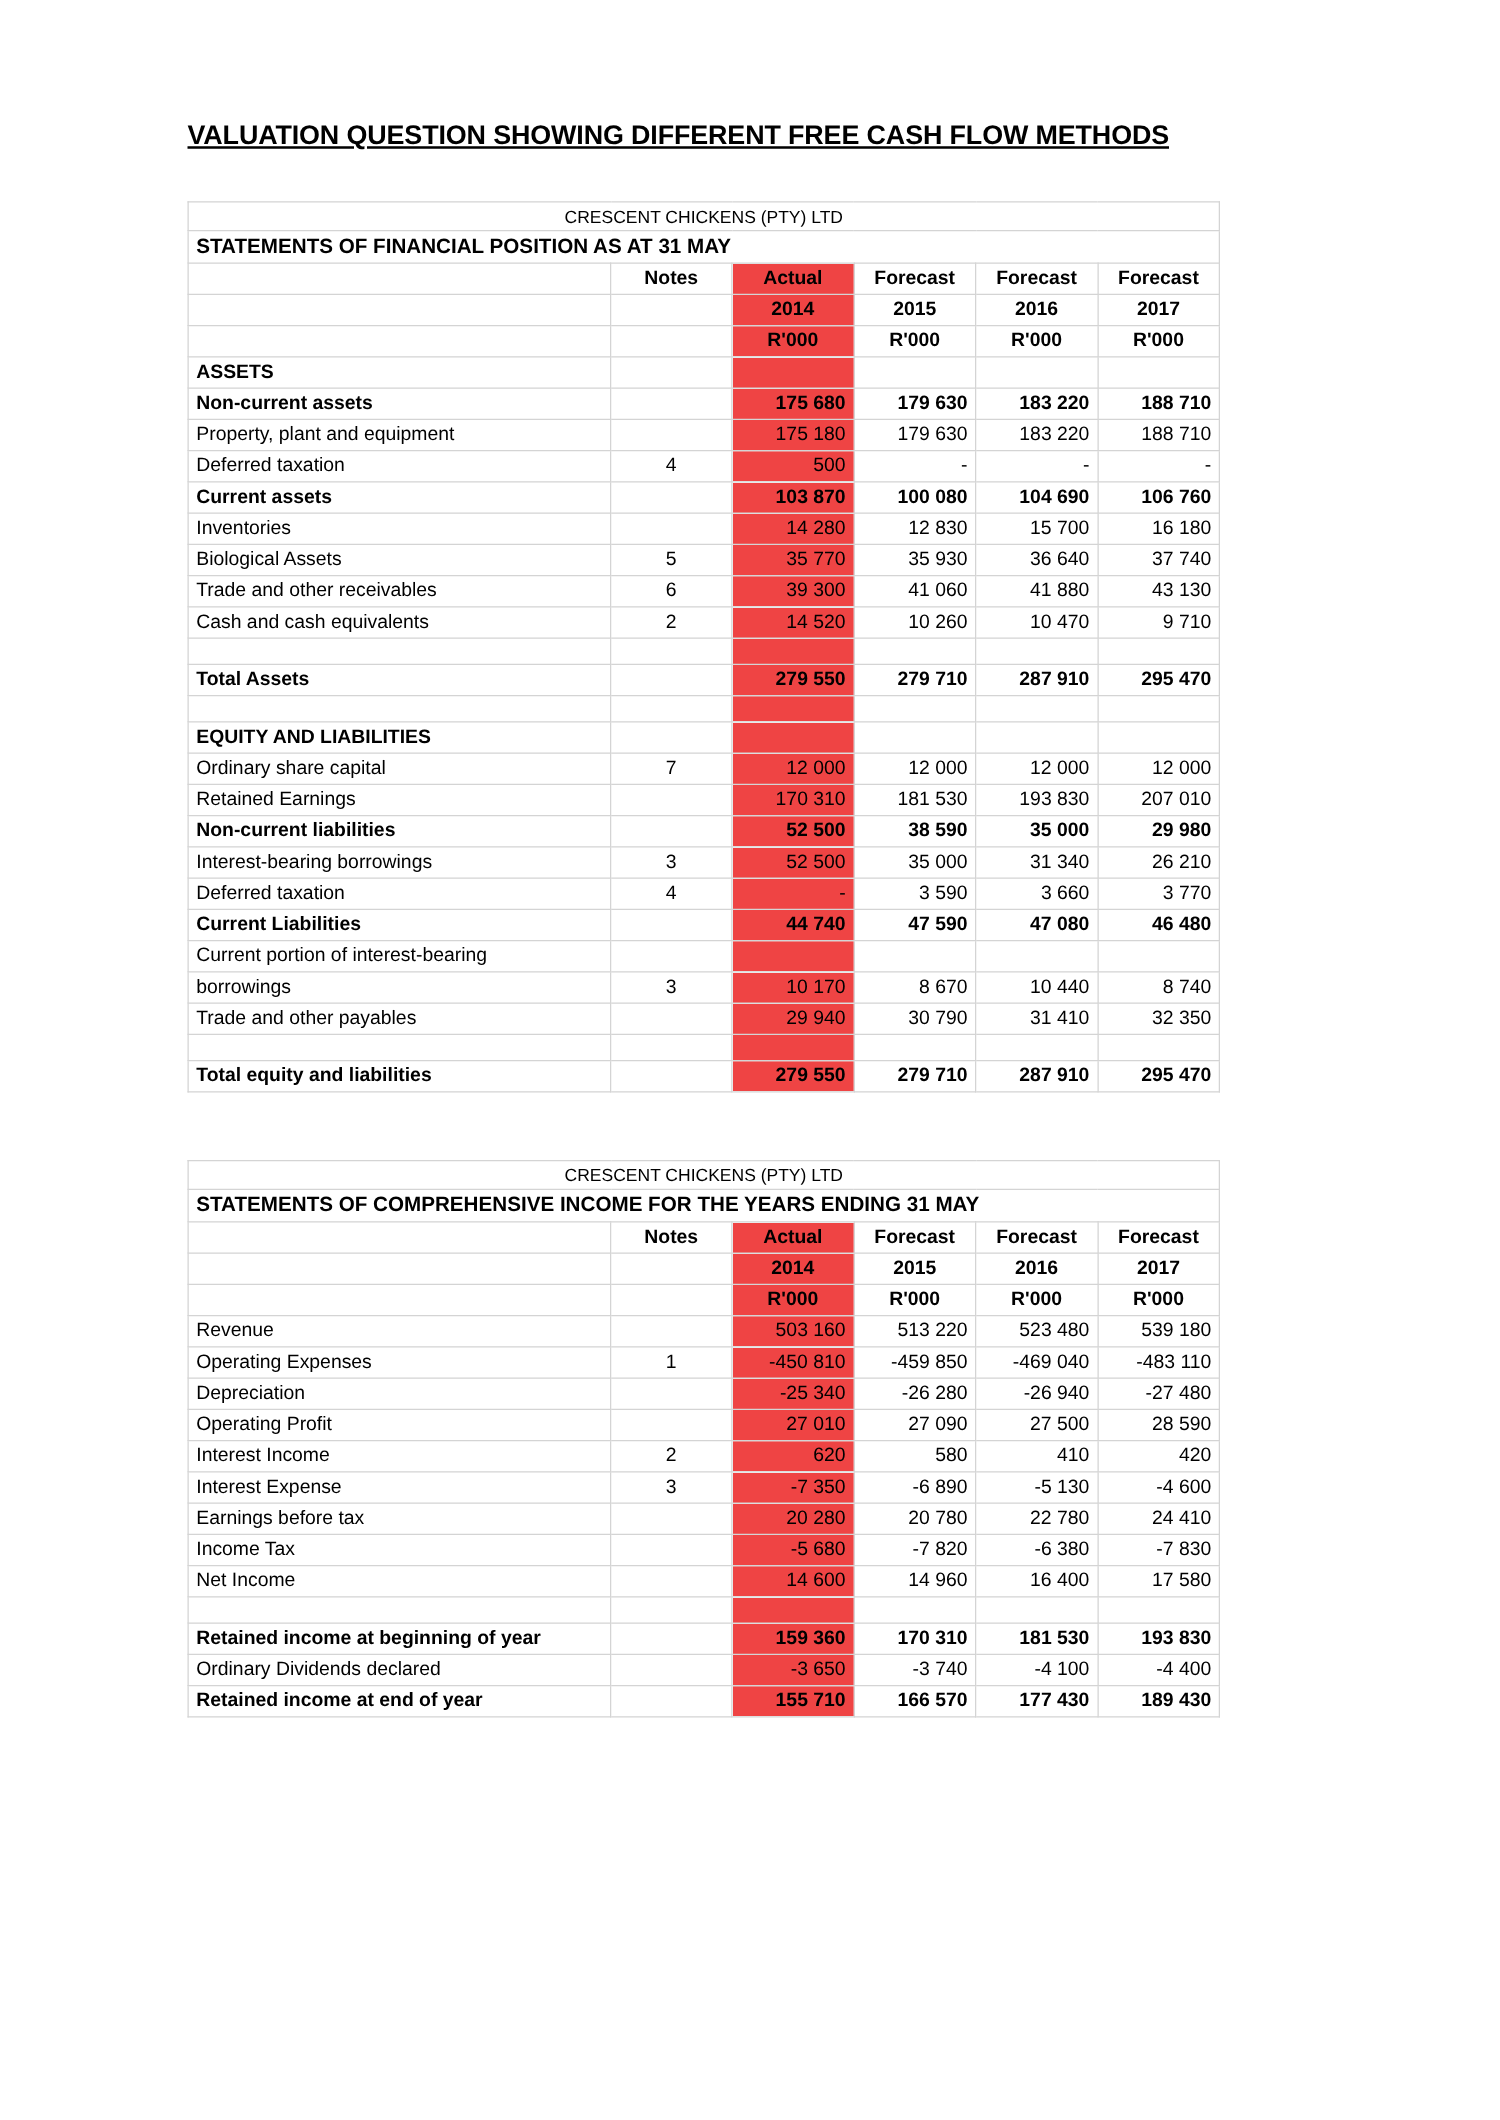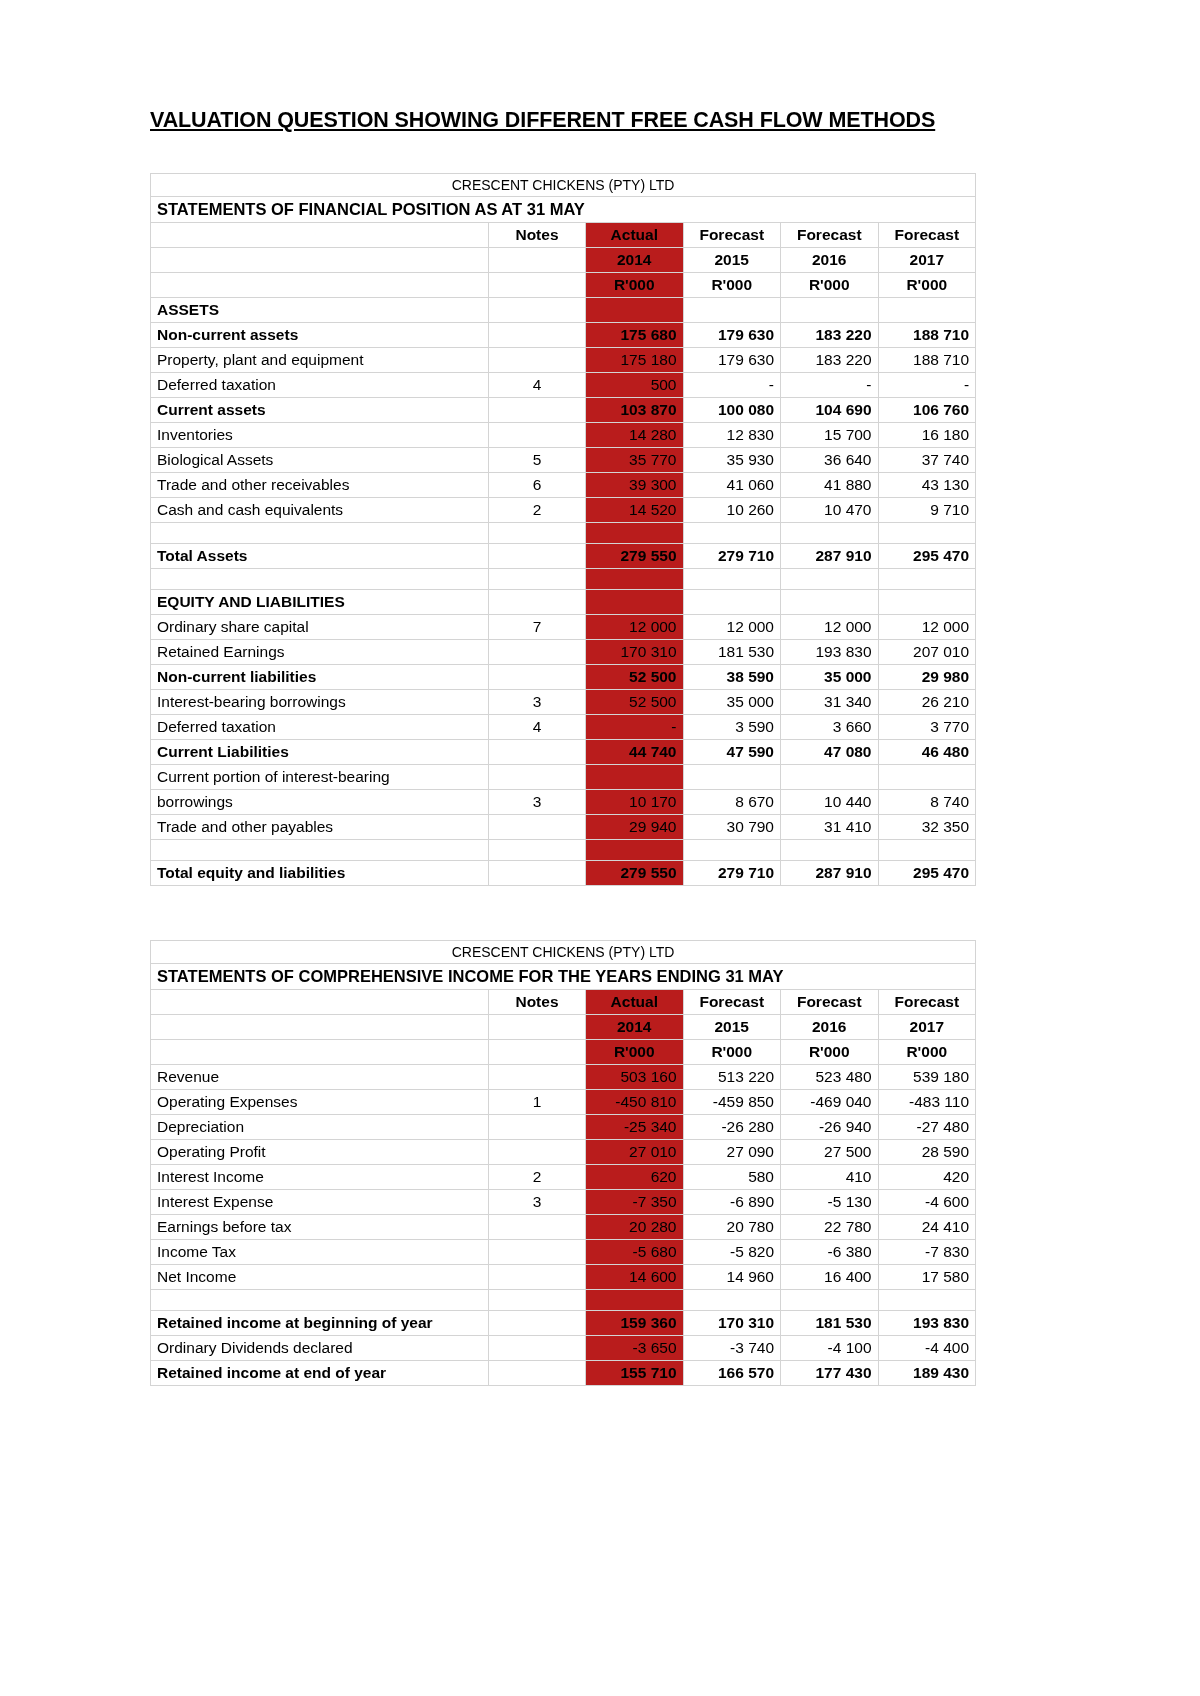--- a/index.html
+++ b/index.html
@@ -17,21 +17,21 @@
   .page {
     padding: 96px 150px 0 150px;
     box-sizing: border-box;
     width: 1200px;
   }
   .doc-title {
     font-size: 21.5px;
     font-weight: bold;
     text-decoration: underline;
     letter-spacing: -0.1px;
-    margin: 12px 0 40px 0;
+    margin: 0 0 40px 0;
     white-space: nowrap;
   }
   table.fin {
     border-collapse: collapse;
     width: 825px;
     table-layout: fixed;
     font-size: 15.5px;
   }
   table.fin td {
     border: 1px solid #d4d4d4;
@@ -43,21 +43,21 @@
     white-space: nowrap;
   }
   
   col.c-label { width: 338px; }
   col.c-notes { width: 97px; }
   col.c-y     { width: 97.5px; }
 
   td.label   { text-align: left; }
   td.notes   { text-align: center; }
   td.num     { text-align: right; padding-right: 9px; }
-  td.shaded  { background: #b91c1c; }
+  td.shaded  { background: #ef4444; }
 
   .bold { font-weight: bold; }
 
   
   td.tbl-title {
     text-align: center;
     font-size: 14px;
     font-weight: normal;
     height: 31px;
     padding: 3px 0;
@@ -417,21 +417,21 @@
           <td class="notes"></td>
           <td class="num shaded">20 280</td>
           <td class="num">20 780</td>
           <td class="num">22 780</td>
           <td class="num">24 410</td>
         </tr>
         <tr>
           <td class="label">Income Tax</td>
           <td class="notes"></td>
           <td class="num shaded ul">-5 680</td>
-          <td class="num ul">-5 820</td>
+          <td class="num ul">-7 820</td>
           <td class="num ul">-6 380</td>
           <td class="num ul">-7 830</td>
         </tr>
         <tr>
           <td class="label">Net Income</td>
           <td class="notes"></td>
           <td class="num shaded">14 600</td>
           <td class="num">14 960</td>
           <td class="num">16 400</td>
           <td class="num">17 580</td>

